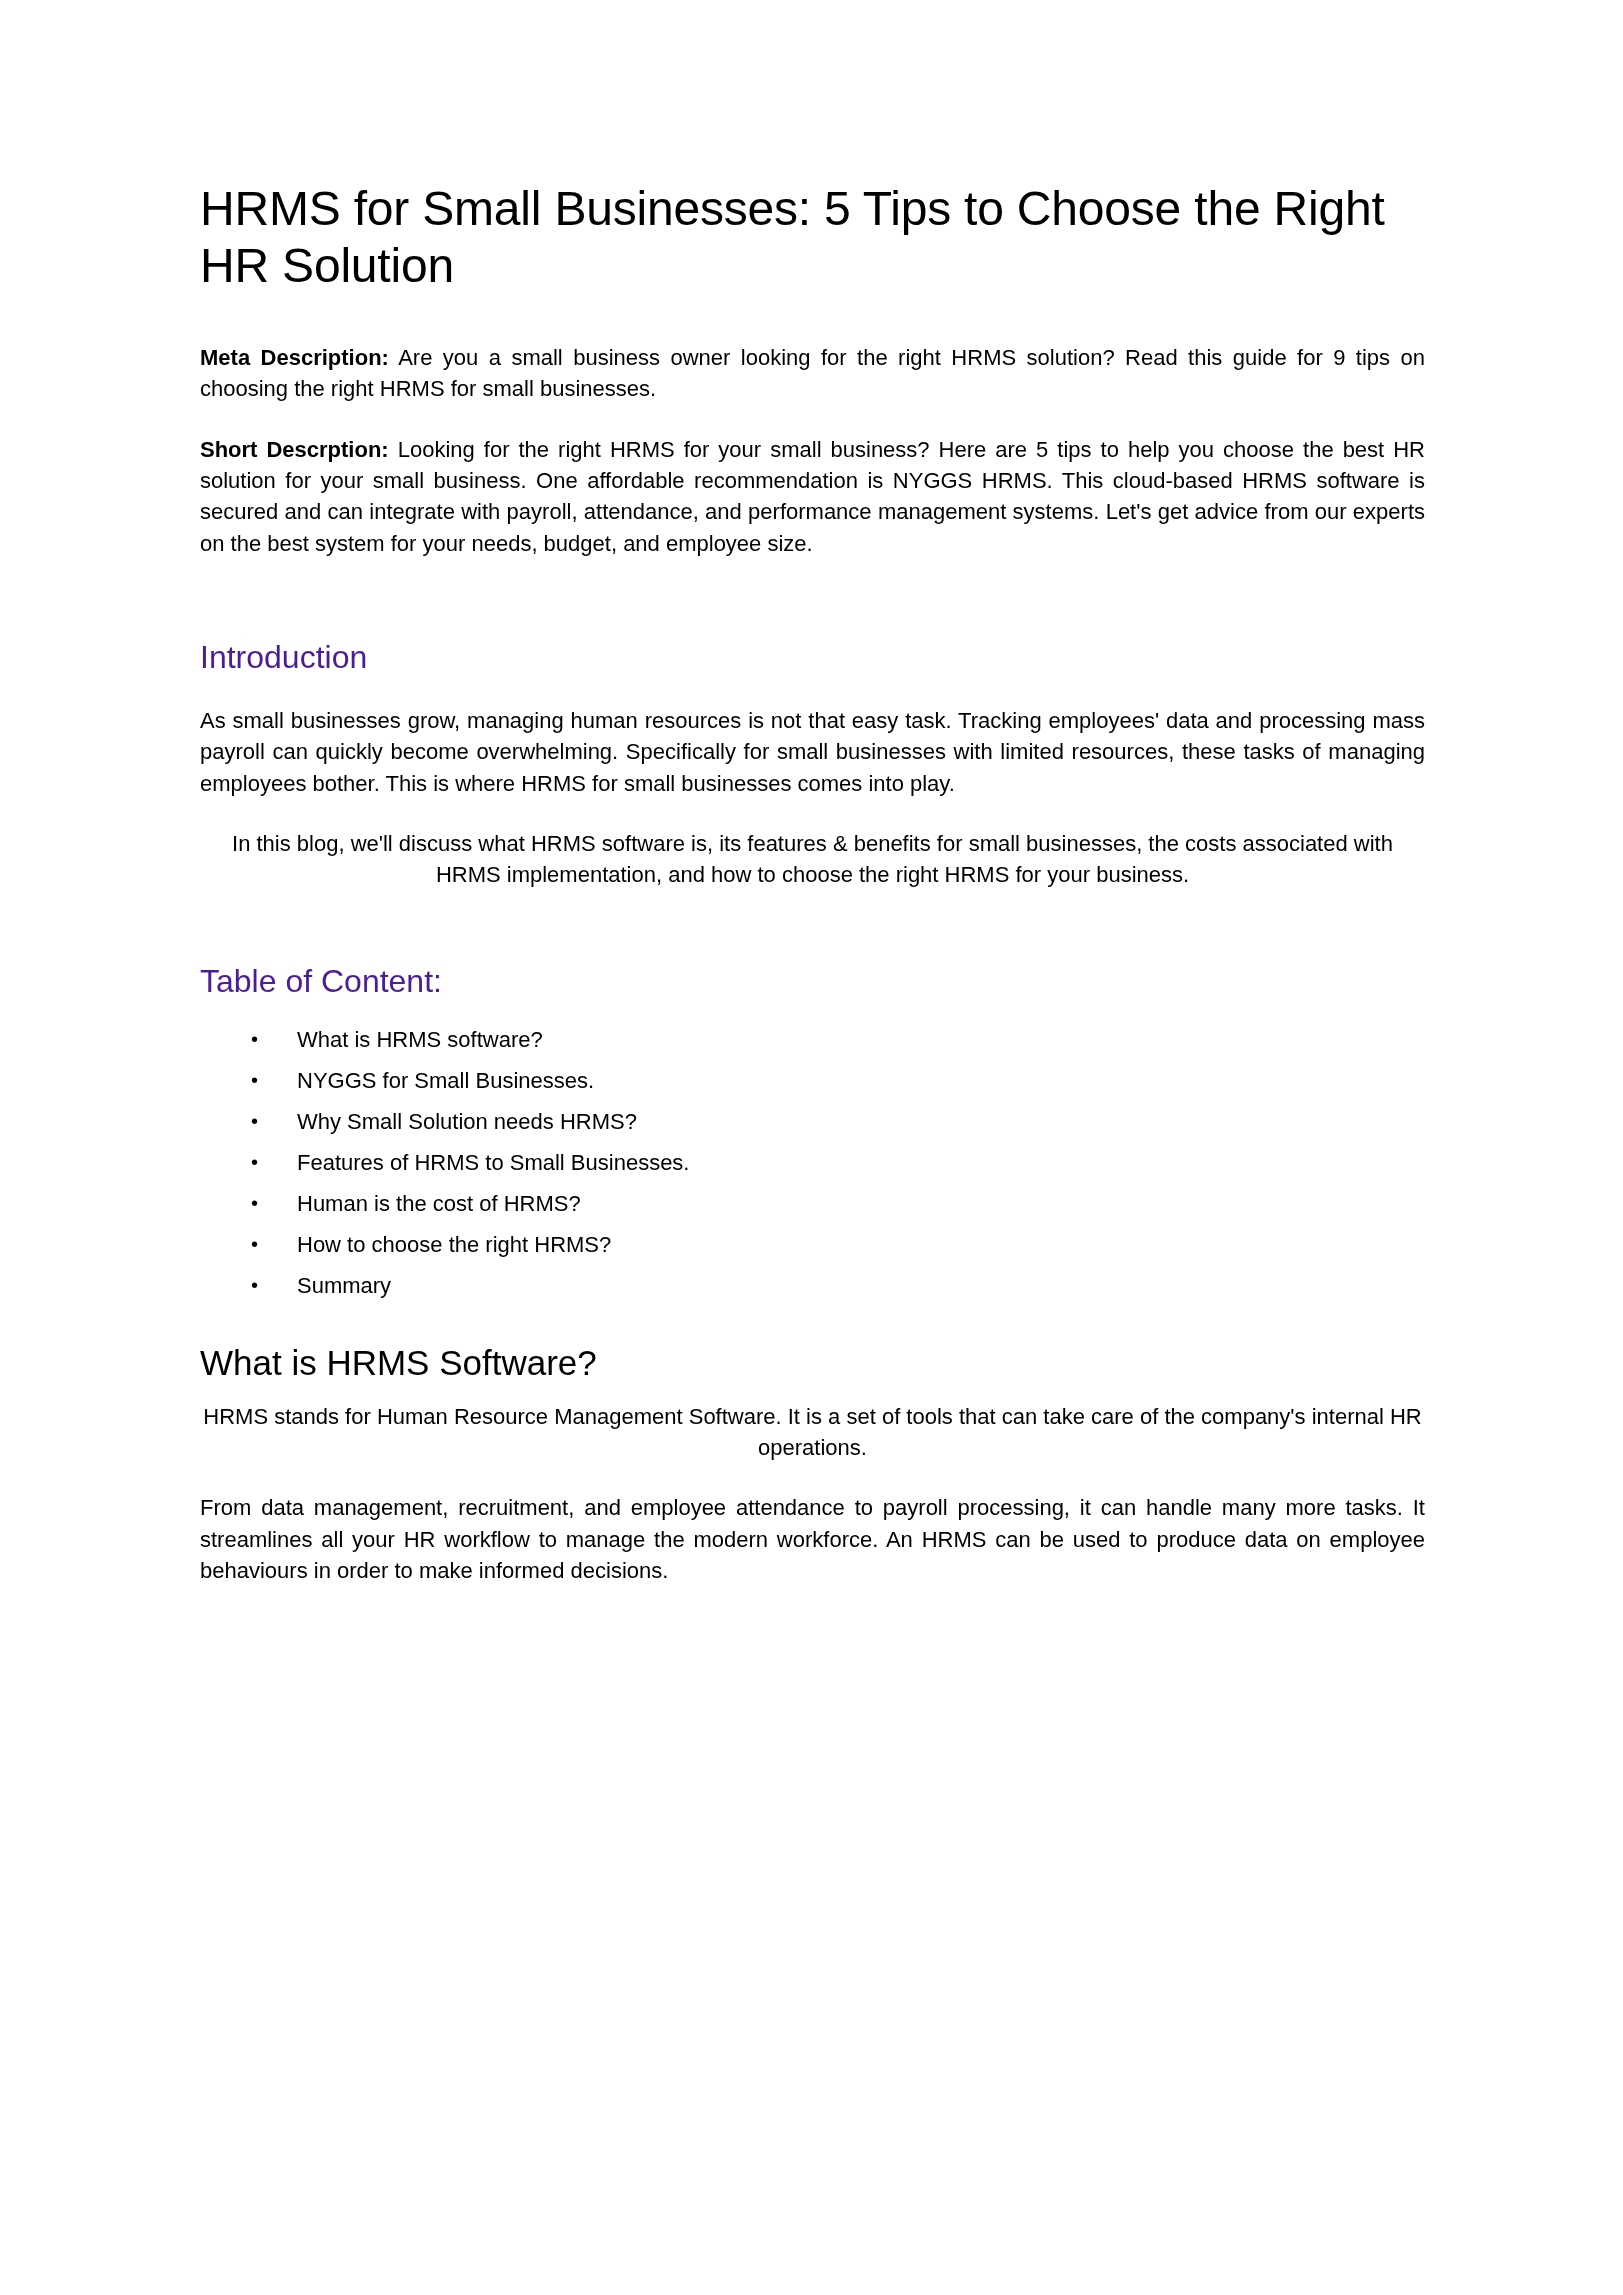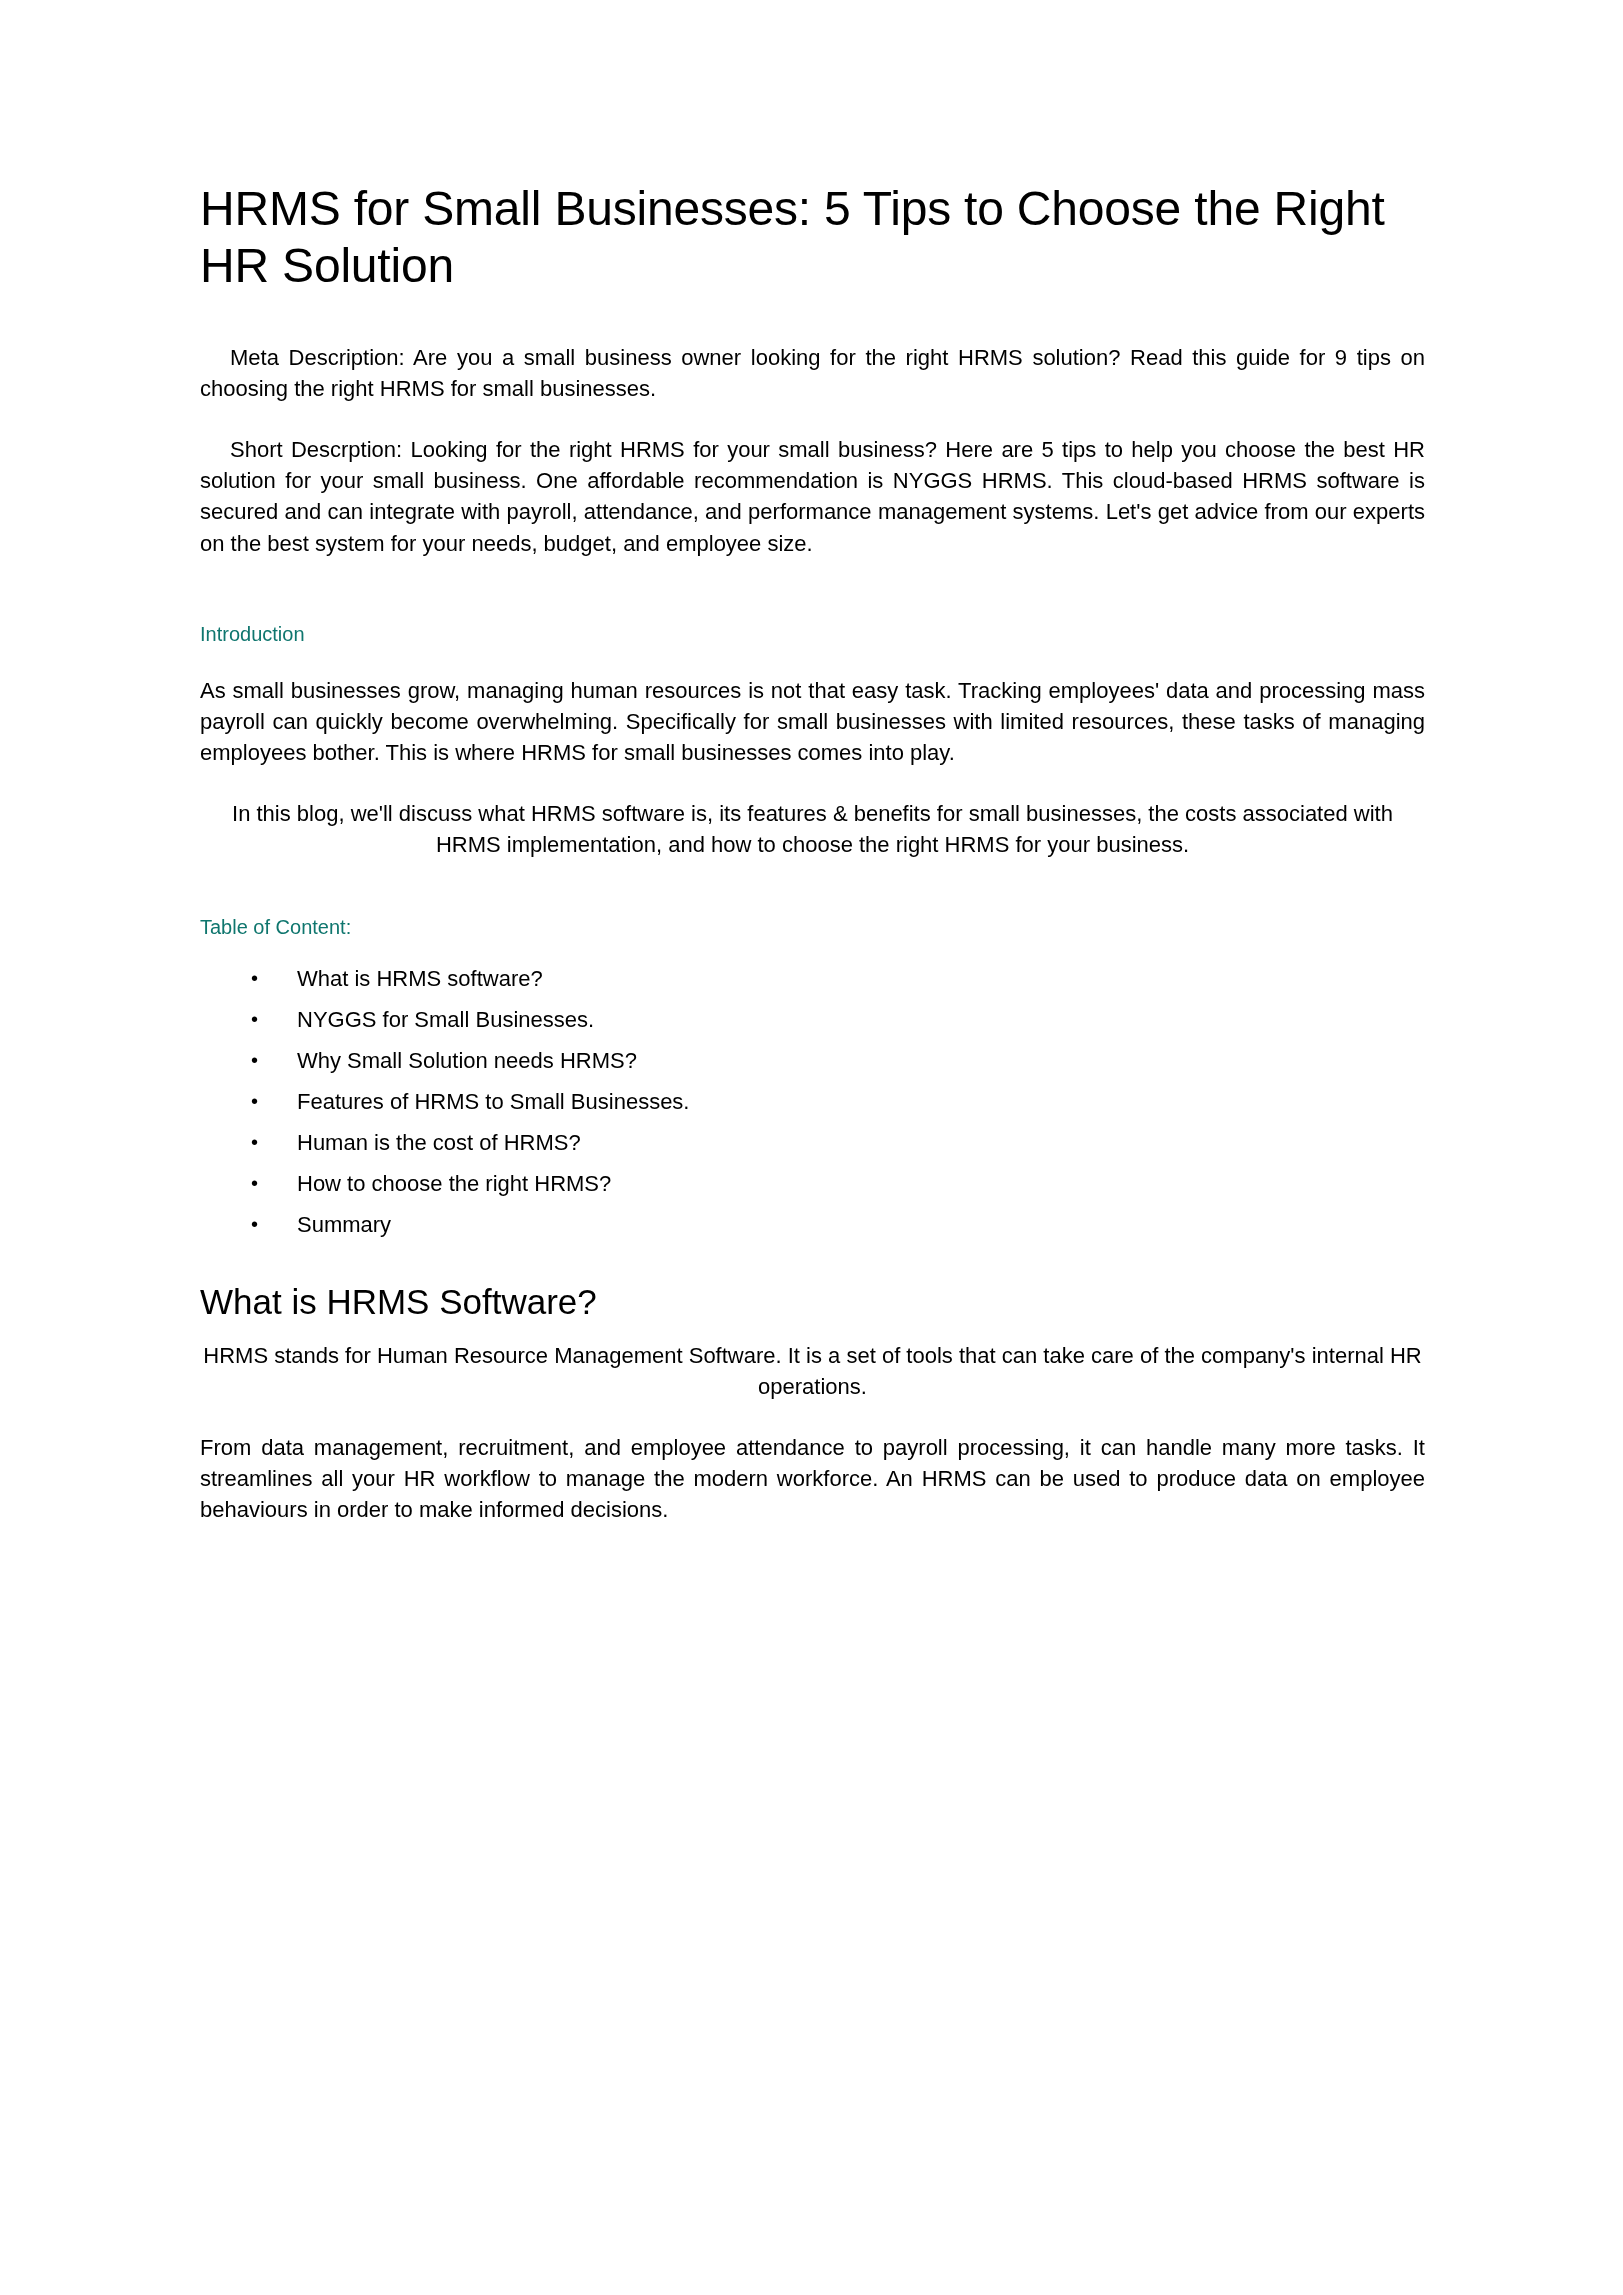--- a/index.html
+++ b/index.html
@@ -46,34 +46,33 @@
     line-height: 1.42;
     margin: 0 0 23px 0;
     color: #000000;
     text-align: justify;
     hyphens: none;
   }
   p.body.left {
     text-align: center;
   }
   p.body strong {
-    font-weight: 400;
-    margin-left: 30px;
+    font-weight: 700;
   }
   .gap-sm { height: 6.1px; }
   .gap-md { height: 26px; }
   .gap-lg { height: 40px; }
 
   
   h2.gray-heading {
-    font-size: 20px;
+    font-size: 32px;
     line-height: 1.2;
     font-weight: 400;
-    color: #0f766e;
-    margin: 0 0 29px 0;
+    color: #4c1d95;
+    margin: 16px 0 29px 0;
   }
 
   
   h2.black-heading {
     font-size: 35px;
     line-height: 1.2;
     font-weight: 400;
     color: #000000;
     margin: 0 0 17px 0;
   }

